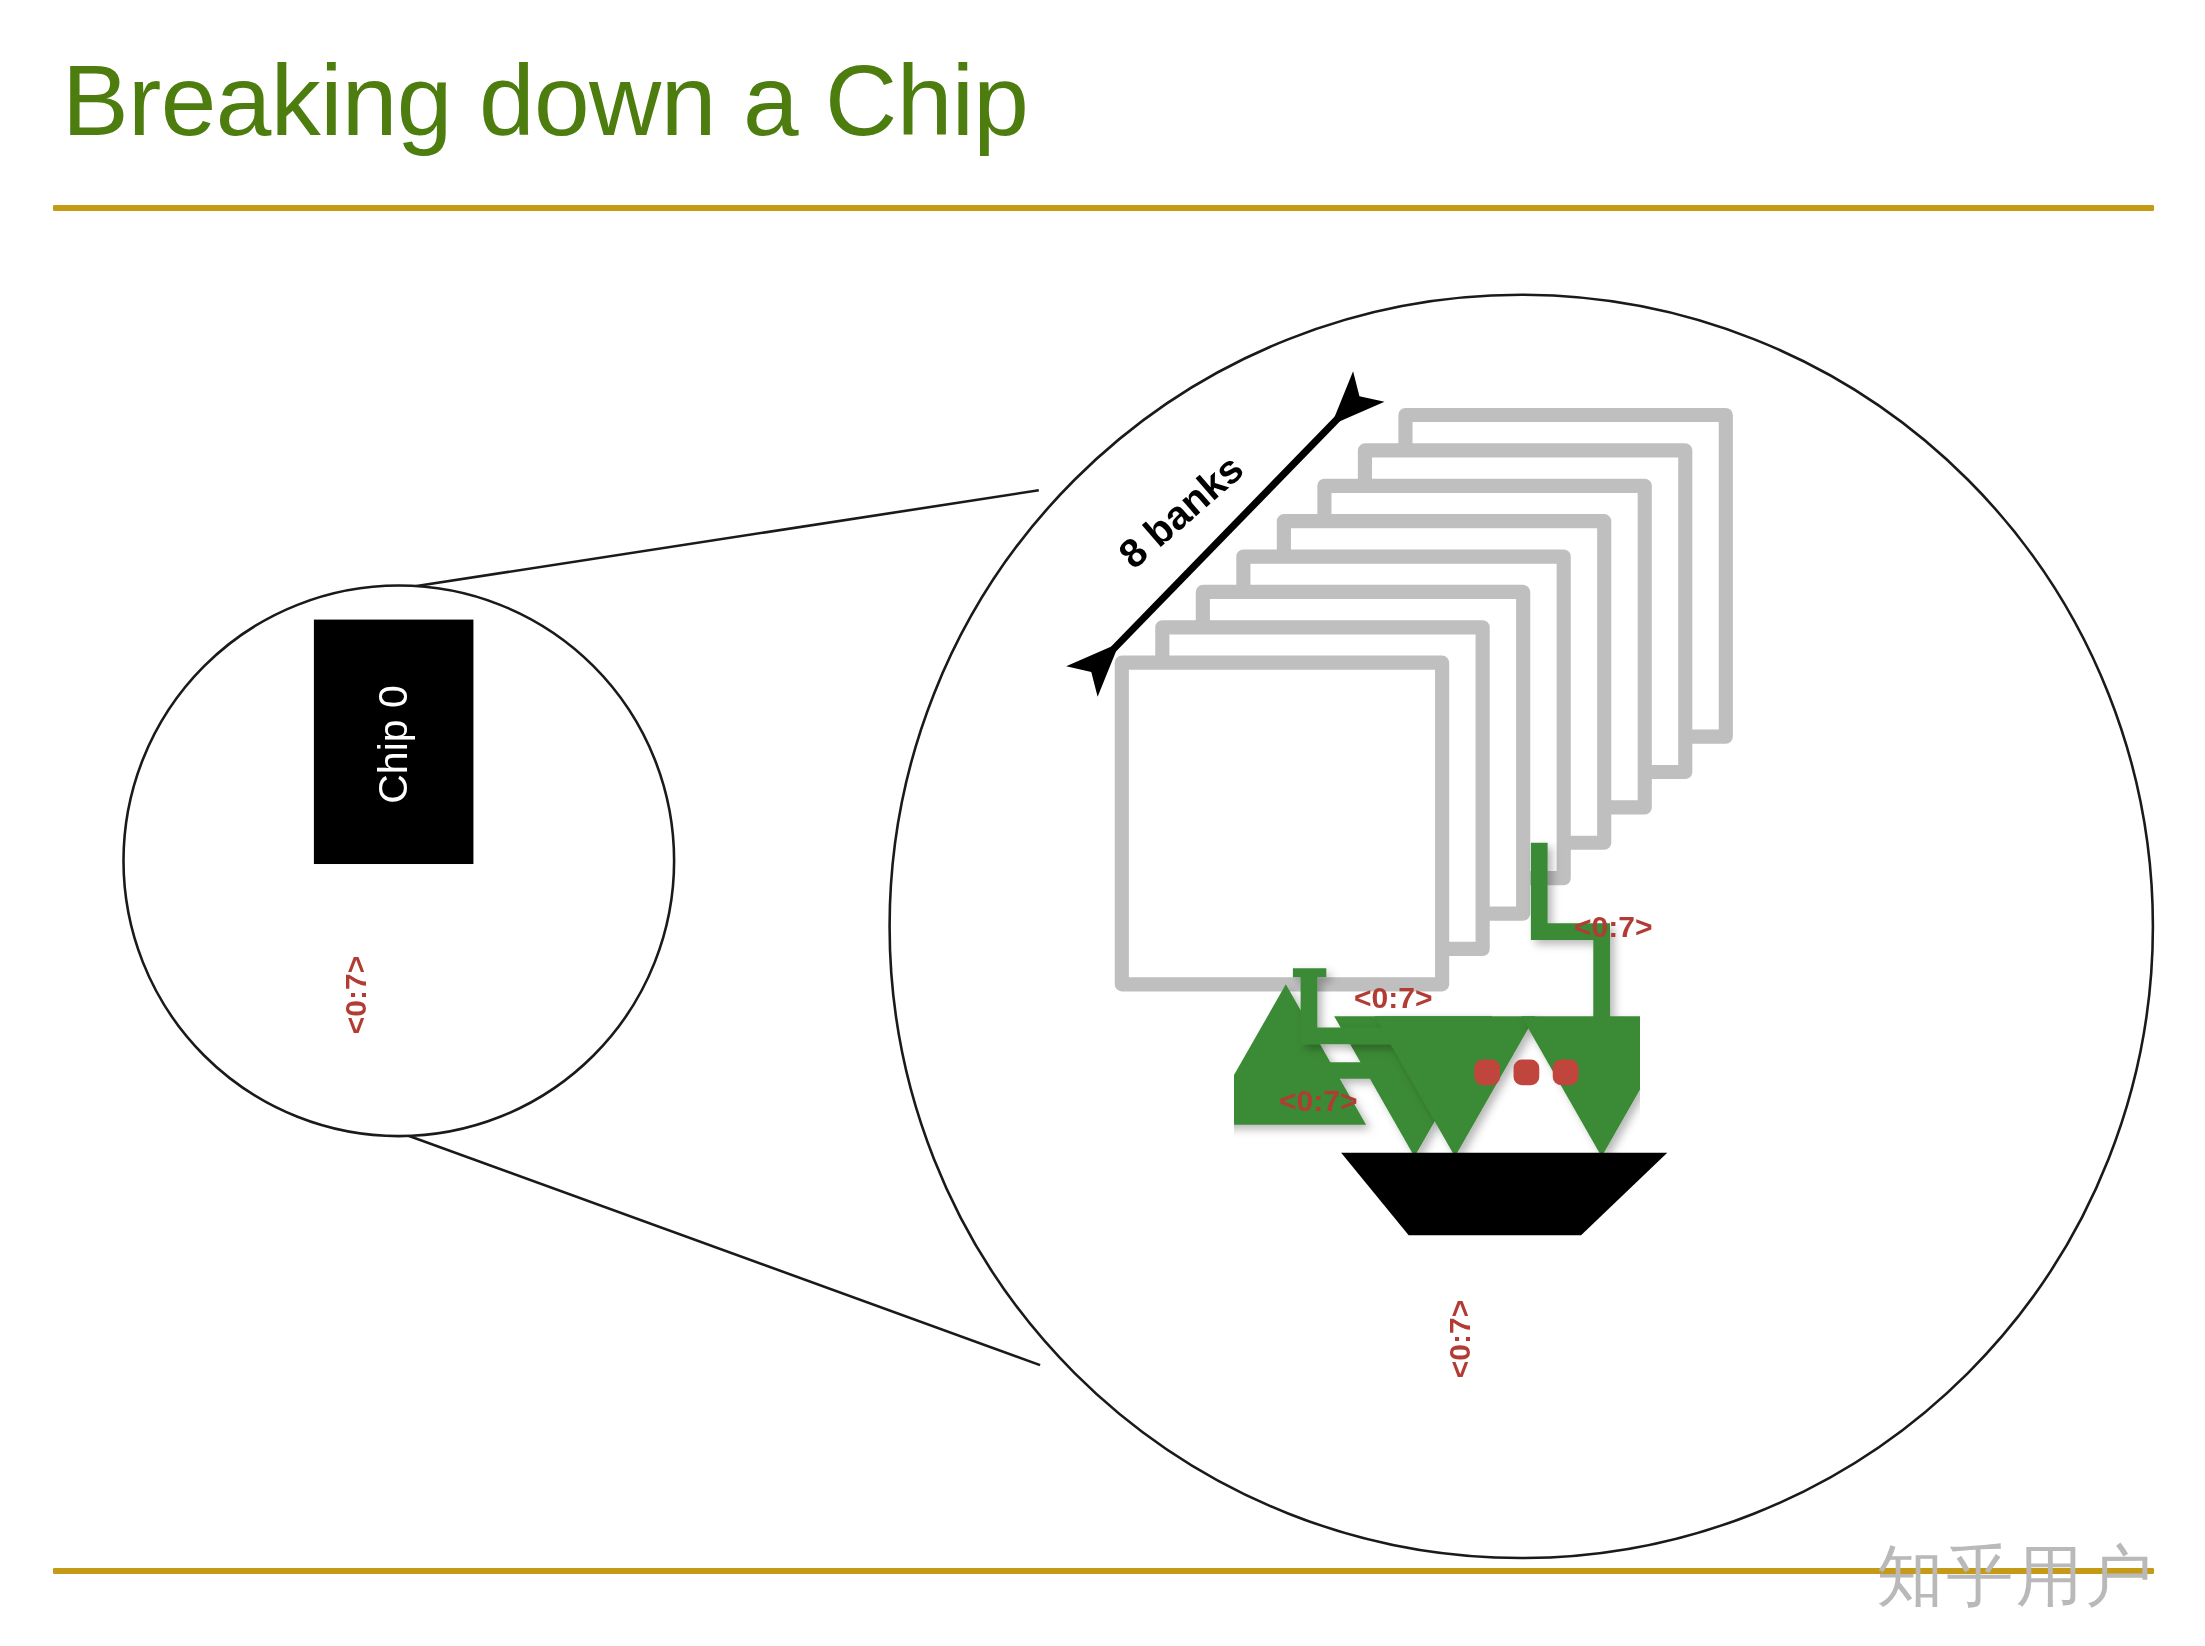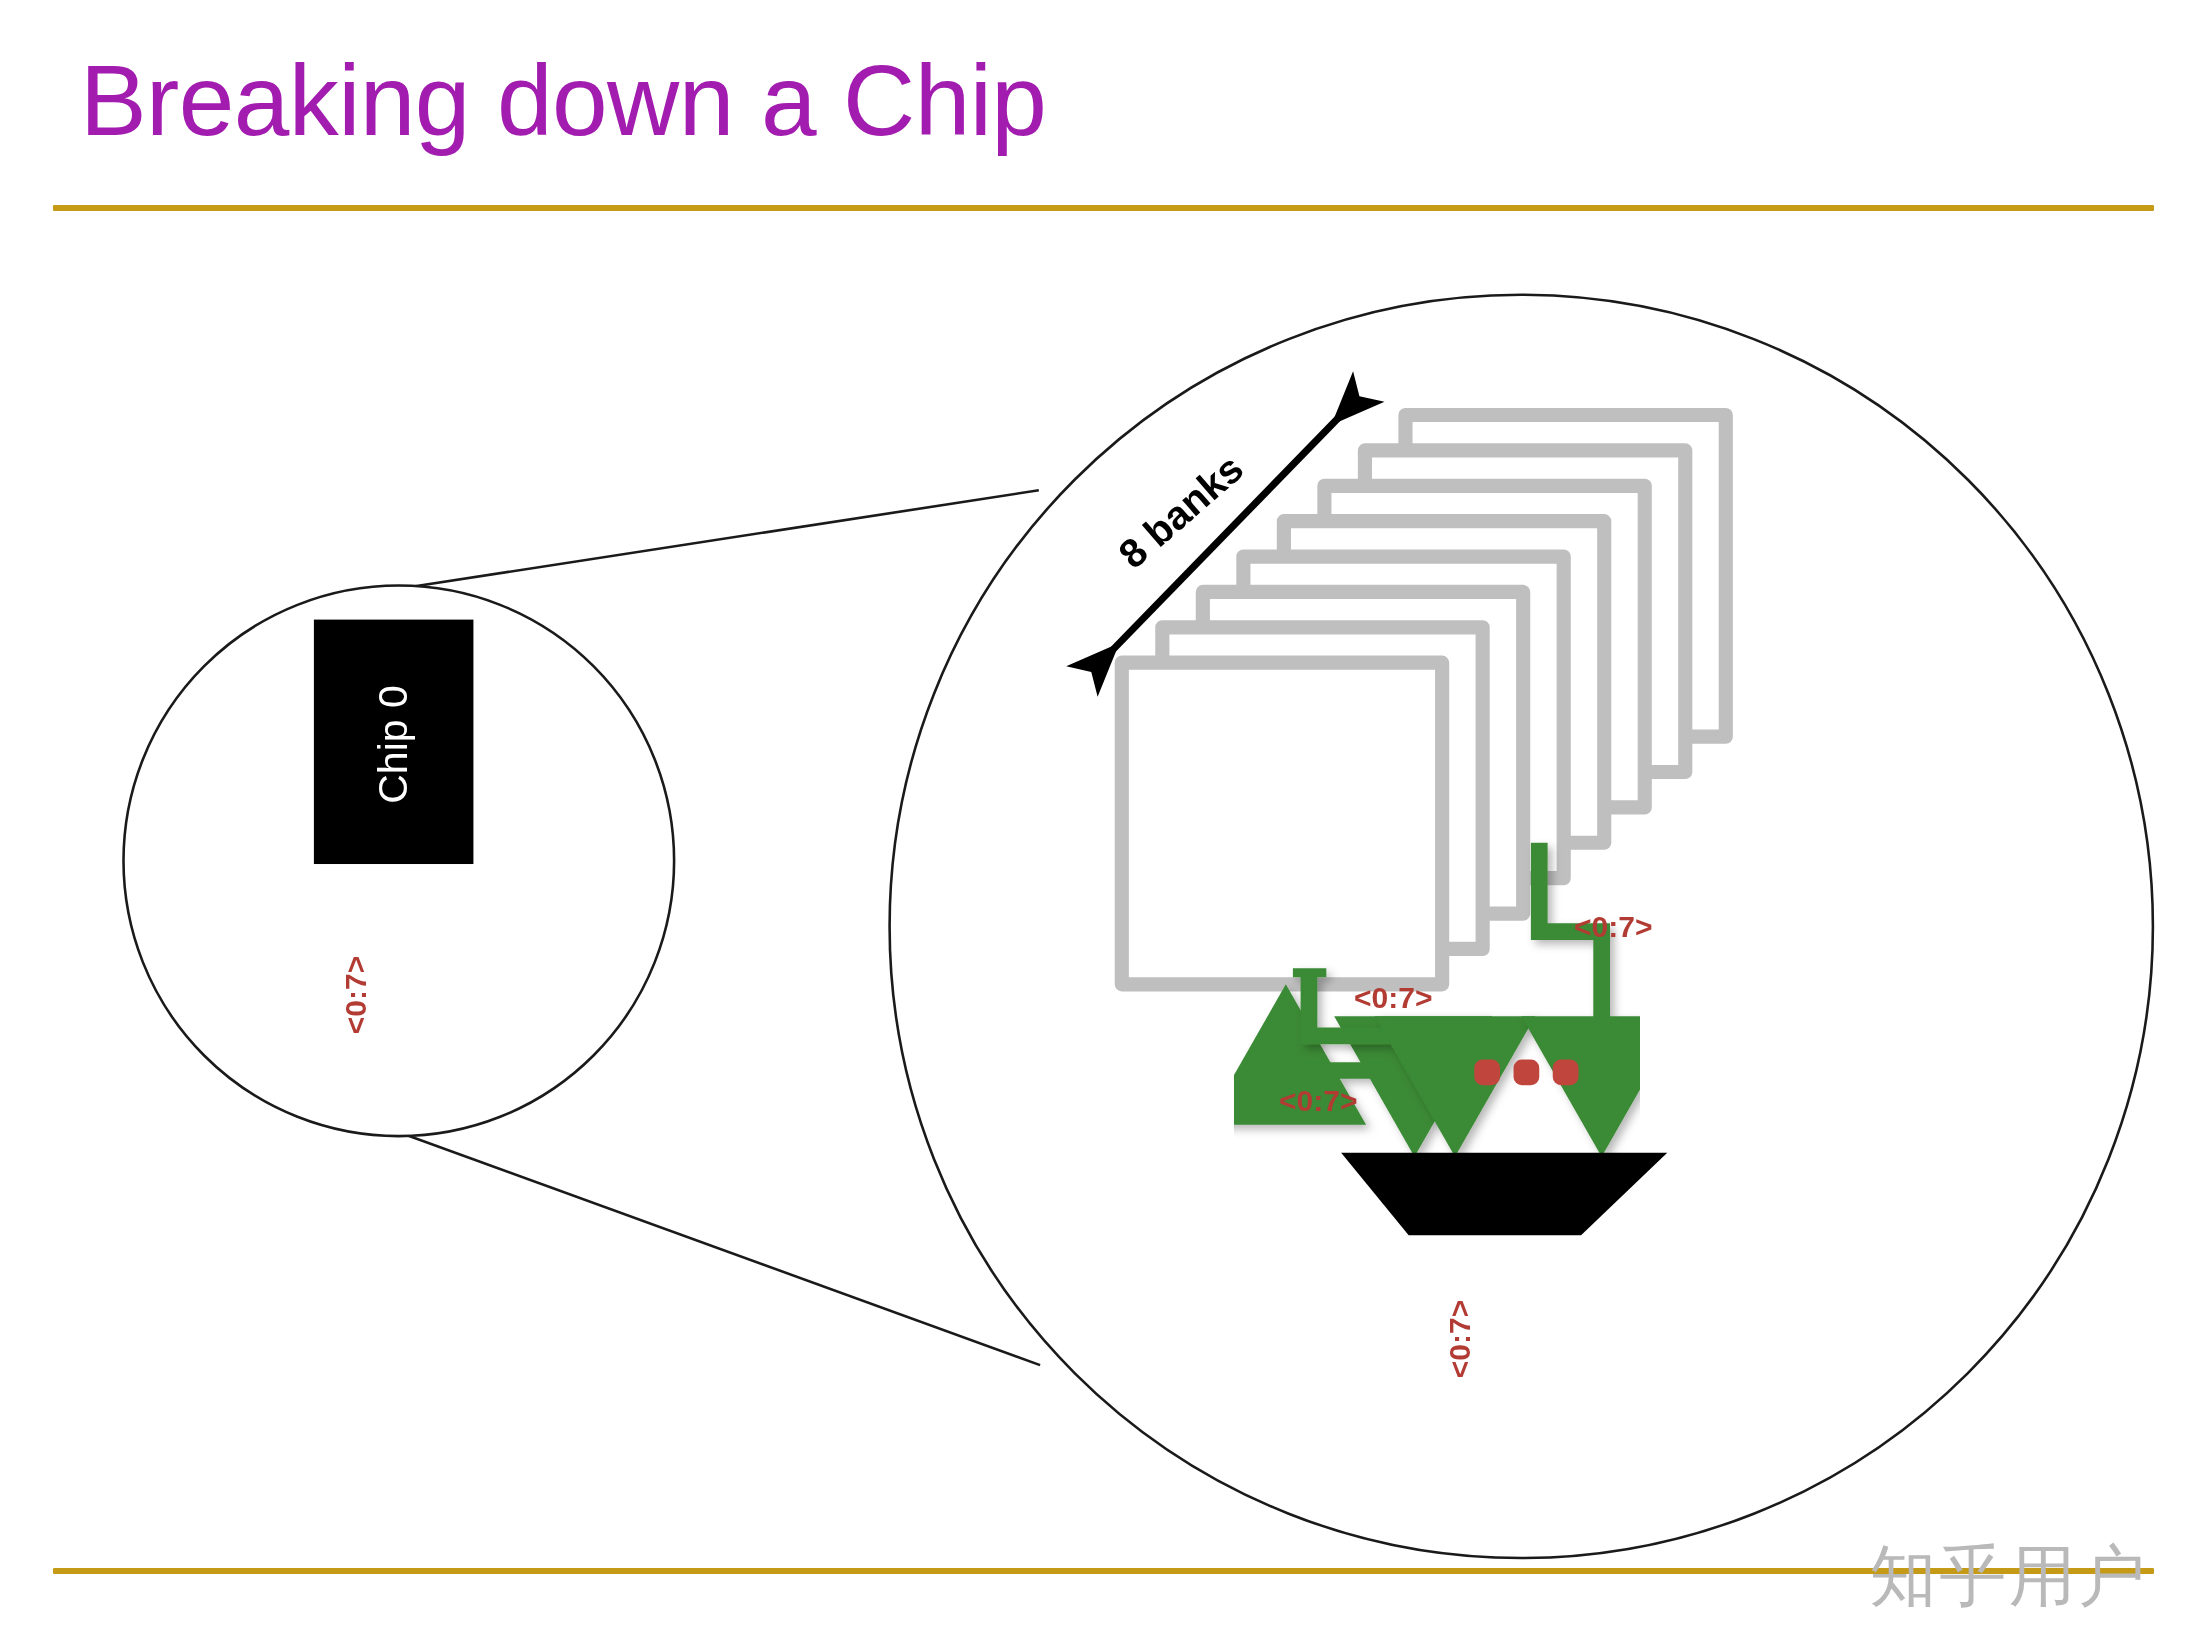--- a/index.html
+++ b/index.html
@@ -18,26 +18,26 @@
   
   #slide {
     position: absolute;
     inset: 0;
     background: #ffffff;
   }
 
   
   #slide-title {
     position: absolute;
-    left: 80px;
+    left: 62px;
     top: 50px;
     font-size: 100px;
     line-height: 1.0;
     font-weight: 400;
-    color: #a21caf;
+    color: #4d7c0f;
     letter-spacing: -0.6px;
     white-space: nowrap;
   }
 
   
   .gold-rule {
     position: absolute;
     height: 6.4px;
     background: #c49a16;
     border-radius: 1.3px;
@@ -80,21 +80,21 @@
     color: #000000;
     font-size: 40px;
     font-weight: 700;
     transform: rotate(-41deg);
     transform-origin: 50% 50%;
   }
 
   
   #watermark {
     position: absolute;
-    right: 57px;
+    right: 50px;
     top: 1531px;
     font-size: 67px;
     color: #b9b9b9;
     font-family: "DejaVu Sans", sans-serif;
     letter-spacing: 2.6px;
     white-space: nowrap;
   }
 </style>
 </head>
 <body>

